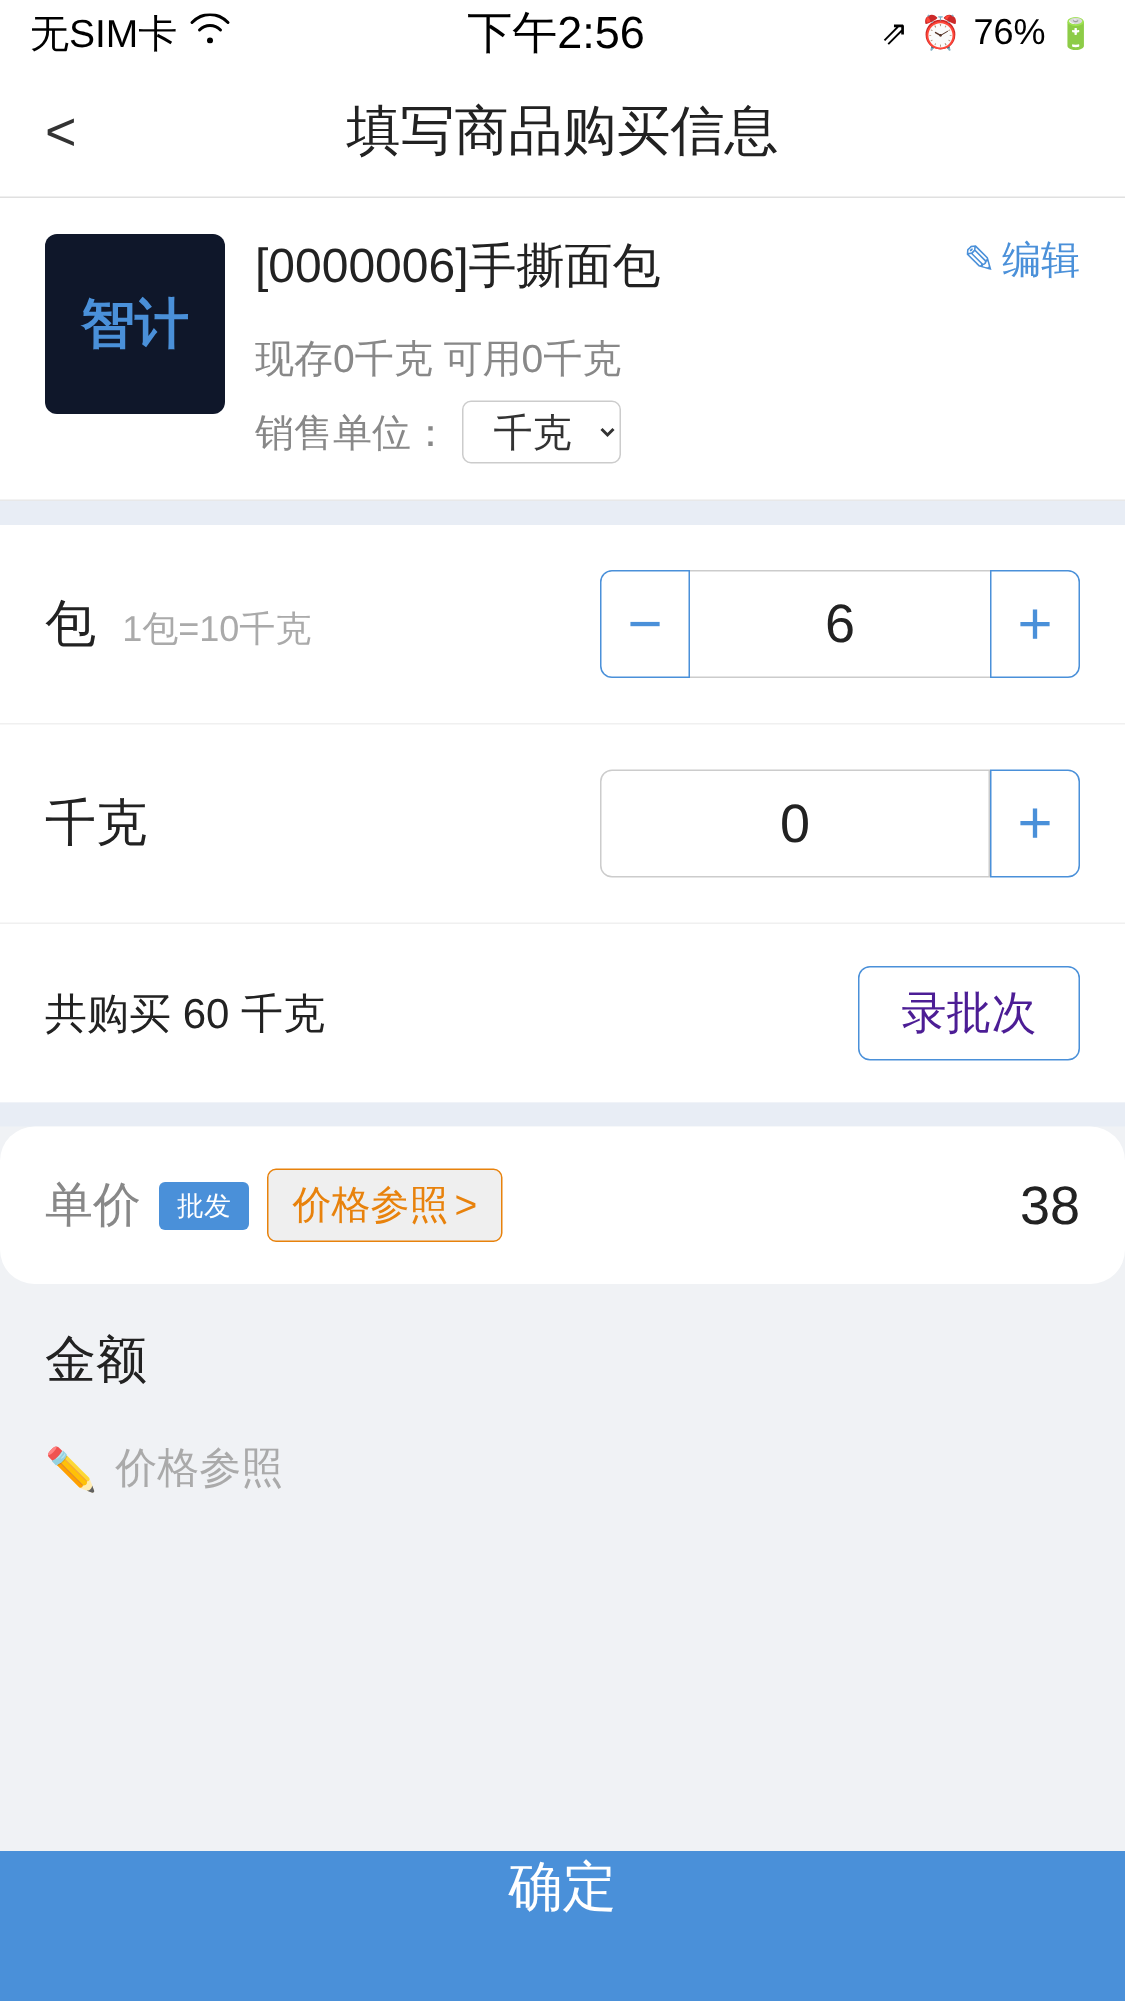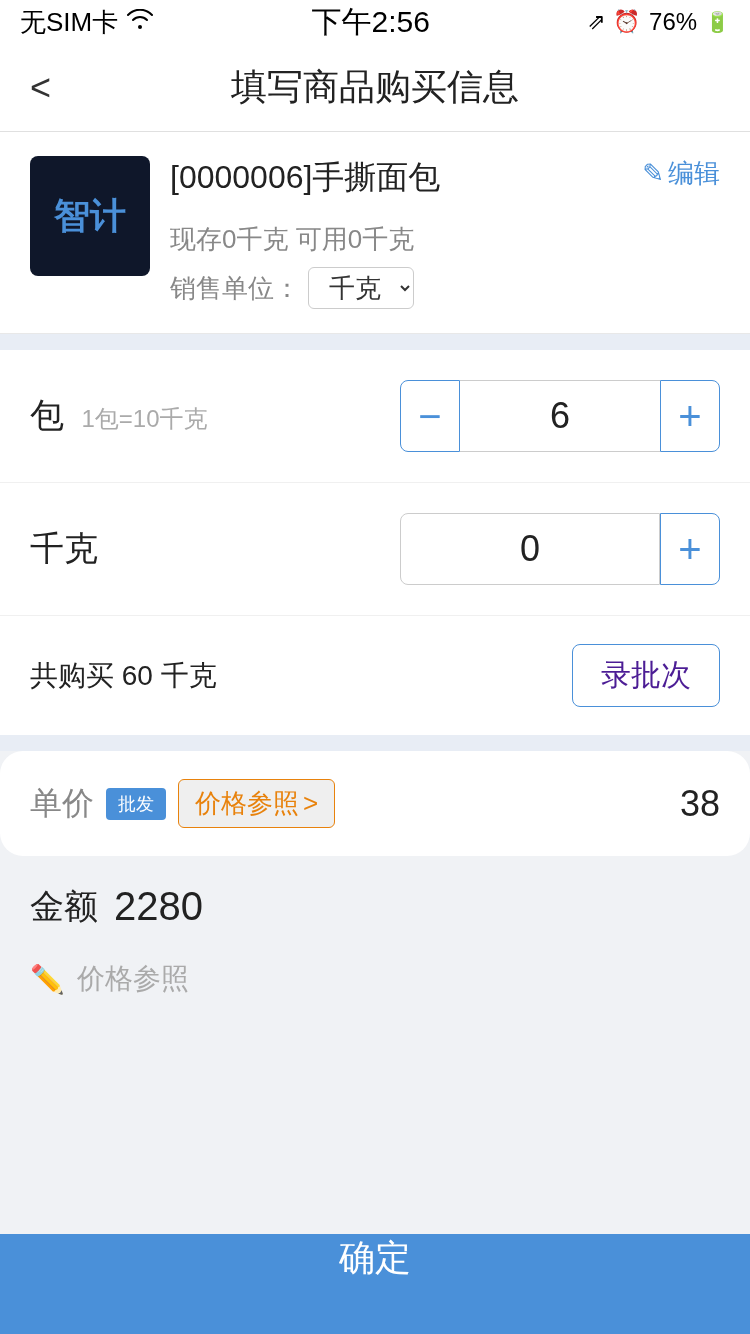--- a/index.html
+++ b/index.html
@@ -350,21 +350,20 @@
         <span>&gt;</span>
       </button>
     </div>
     <div class="price-value">38</div>
   </div>
 </div>
 
 <div class="amount-section">
   <div class="amount-row">
     <span class="amount-label">金额</span>
-    <span class="amount-value">2280</span>
   </div>
   <div class="note-row">
     <span class="note-icon">✏️</span>
     <span class="note-text">价格参照</span>
   </div>
 </div>
 
 <div class="empty-space"></div>
 
 <div class="confirm-bar">

